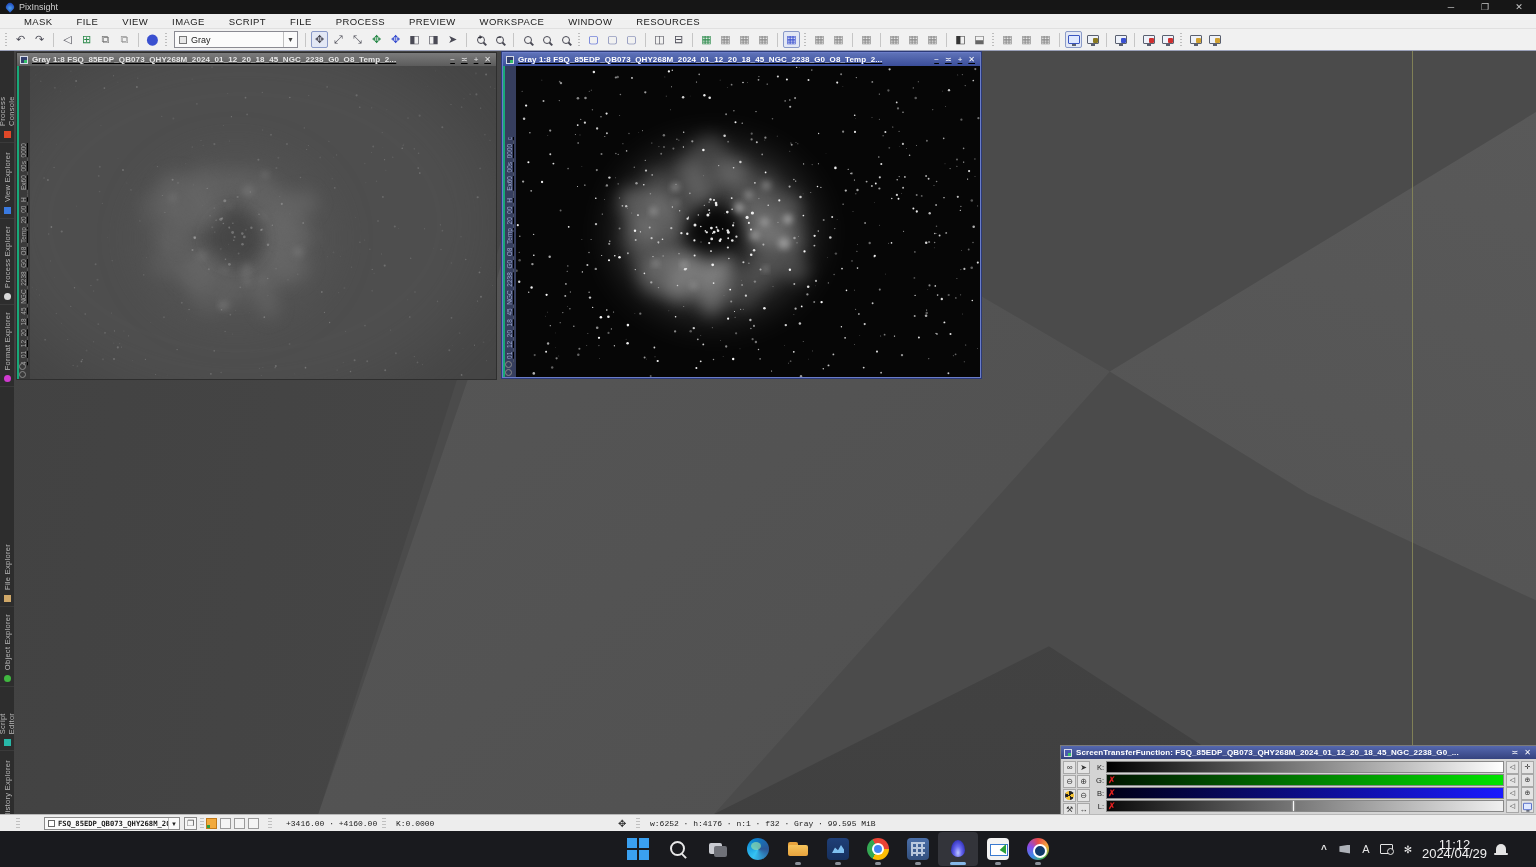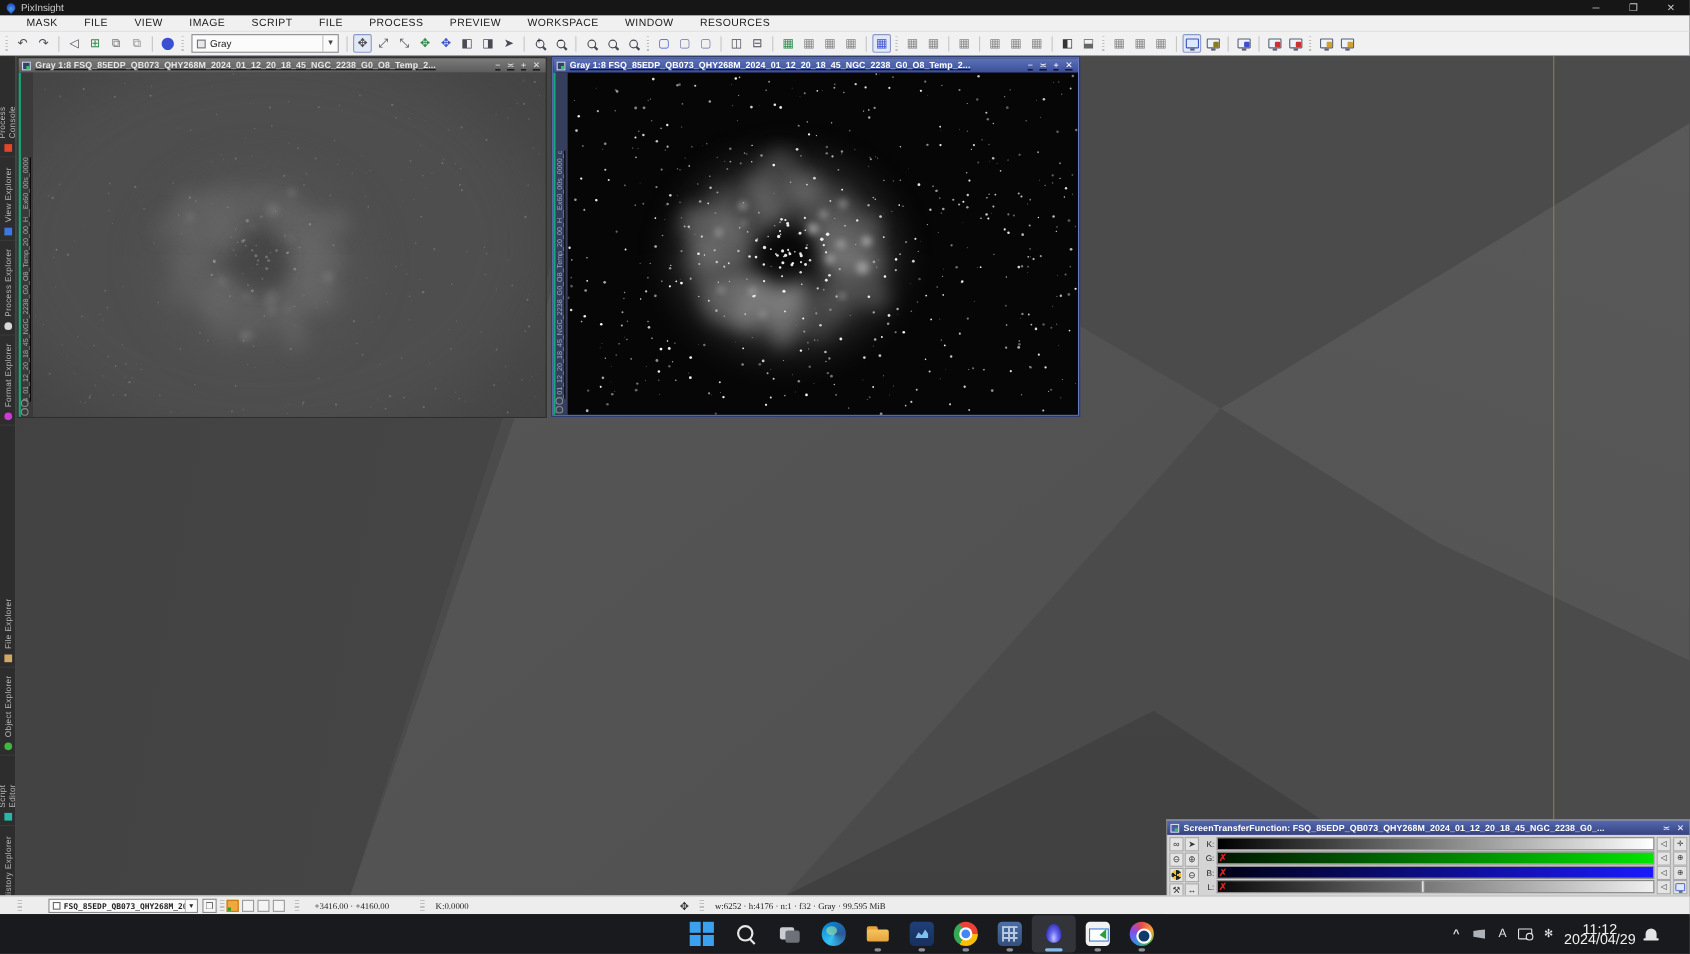--- a/index.html
+++ b/index.html
@@ -21,21 +21,21 @@
   .tb-sep { width:1px; height:14px; background:#c6c6c6; margin:0 4px; }
   .tb-btn { min-width:17px; height:17px; margin:0 1px; display:flex; align-items:center; justify-content:center; font-size:11px; color:#4a4a55; position:relative; border:1px solid transparent; }
   .tb-btn.active { border:1px solid #8a9ac8; background:#e3e8f5; border-radius:2px; }
   .mag { width:8px; height:8px; border:1.5px solid #4a4a55; border-radius:50%; position:relative; display:inline-block; }
   .mag::after { content:""; position:absolute; width:4px; height:1.5px; background:#4a4a55; bottom:-2px; right:-3px; transform:rotate(45deg); }
   .mag-sign { position:absolute; font-size:7px; font-weight:bold; top:2px; left:5px; color:#2a2a33; }
   .mon { width:12px; height:9px; border:1px solid #5a6070; background:#eef2fa; display:inline-block; position:relative; border-radius:1px; }
   .mon.blue { border-color:#3a55c0; background:#dfe8ff; }
   .mon::after { content:""; position:absolute; left:3px; bottom:-3px; width:4px; height:2px; background:#5a6070; }
   .mon-dot { position:absolute; width:5px; height:5px; border-radius:1px; right:0; bottom:0; }
-  #display-mode { display:flex; align-items:center; width:134px; height:17px; border:1px solid #8a8a92; background:#fbfbfb; margin:0 3px; }
+  #display-mode { display:flex; align-items:center; width:124px; height:17px; border:1px solid #8a8a92; background:#fbfbfb; margin:0 3px; }
   #display-mode .swatch { width:8px; height:8px; border:1px solid #777; background:#e8e8e8; margin:0 4px; }
   #display-mode .dm-label { font-size:9px; color:#222; flex:1; }
   #display-mode .dm-arrow { width:14px; height:15px; border-left:1px solid #c0c0c0; font-size:7px; color:#444; display:flex; align-items:center; justify-content:center; }
 
   
   #dock { position:absolute; left:0; top:51px; width:14px; height:763px; background:#2d2d2d; }
   .dock-group { position:absolute; left:0; width:14px; display:flex; flex-direction:column; }
   #dock-top { top:10px; }
   #dock-bottom { top:488px; }
   .dock-tab { display:flex; flex-direction:column; align-items:center; justify-content:flex-end; border-bottom:1px solid #3a3a3a; padding:4px 0; }
@@ -101,21 +101,21 @@
   #statusbar .grip { position:absolute; top:3px; width:4px; height:11px; background:repeating-linear-gradient(#c0c0c0 0 1px, transparent 1px 3px); }
   #view-combo { position:absolute; left:44px; top:2px; width:136px; height:13px; border:1px solid #8a8a8a; background:#fafafa; display:flex; align-items:center; }
   #view-combo .vc-ico { width:7px; height:7px; border:1px solid #666; margin:0 3px; background:#fff; }
   #view-combo .vc-text { flex:1; font-size:7.2px; font-weight:bold; white-space:nowrap; overflow:hidden; font-family:"DejaVu Sans Mono", monospace; }
   #view-combo .vc-arrow { width:11px; height:11px; border-left:1px solid #bbb; font-size:6px; display:flex; align-items:center; justify-content:center; }
   #view-newbtn { position:absolute; left:184px; top:2px; width:13px; height:13px; border:1px solid #8a8a8a; background:#f6f6f6; font-size:8px; display:flex; align-items:center; justify-content:center; color:#444; }
   #ws-swatches { position:absolute; left:206px; top:3px; display:flex; gap:3px; }
   .ws-sq { width:11px; height:11px; border:1px solid #9a9a9a; background:#f4f4f4; position:relative; }
   .ws-sq.active { background:#f2a93c; border-color:#c07818; }
   .ws-sq.active::after { content:""; position:absolute; left:0; bottom:0; width:3px; height:3px; background:#2aa03a; }
-  .sb-text { position:absolute; top:4px; font-family:Liberation Serif, serif; font-size:8px; white-space:nowrap; }
+  .sb-text { position:absolute; top:4px; font-family:Liberation Mono, monospace; font-size:8px; white-space:nowrap; }
   #sb-move { position:absolute; left:618px; top:3px; font-size:10px; color:#333; }
 
   
   #taskbar { position:absolute; left:0; top:831px; width:1536px; height:36px; background:#191a1e; }
   #tb-center { position:absolute; left:618px; top:0; height:36px; display:flex; align-items:center; }
   .tb-app { width:40px; height:34px; margin:1px 0; display:flex; align-items:center; justify-content:center; position:relative; border-radius:4px; }
   .tb-app.active { background:#33343a; }
   .tb-app .runline { position:absolute; bottom:1px; left:50%; transform:translateX(-50%); height:3px; width:6px; border-radius:2px; background:#8a8f98; }
   .tb-app.active .runline { width:16px; background:#86b8e8; }
   .ai { width:22px; height:22px; position:relative; }

